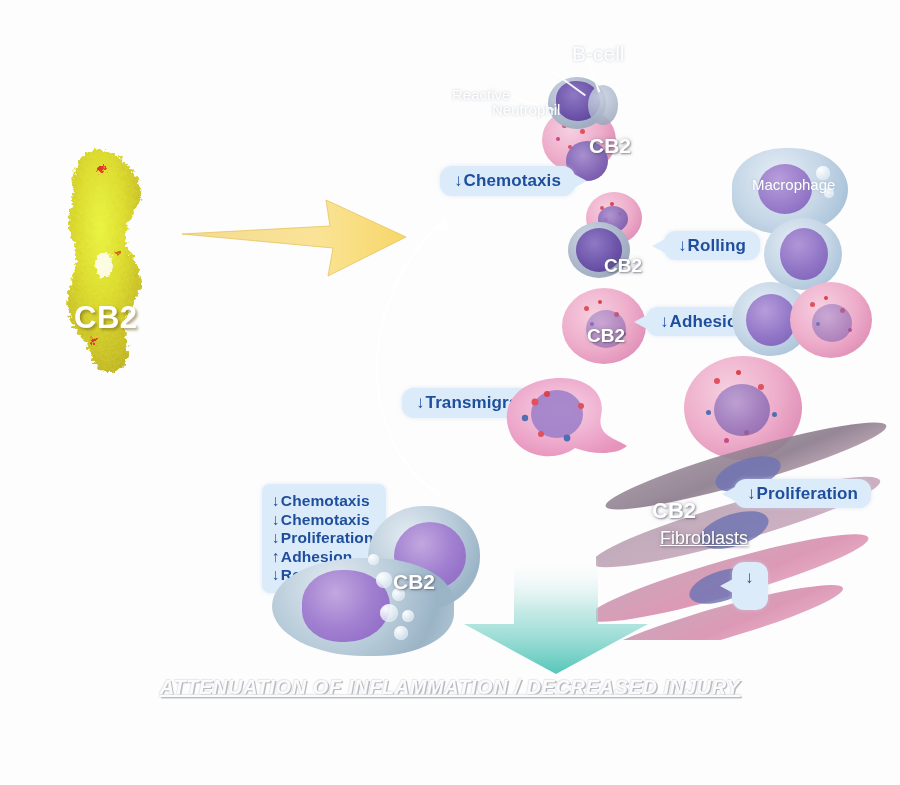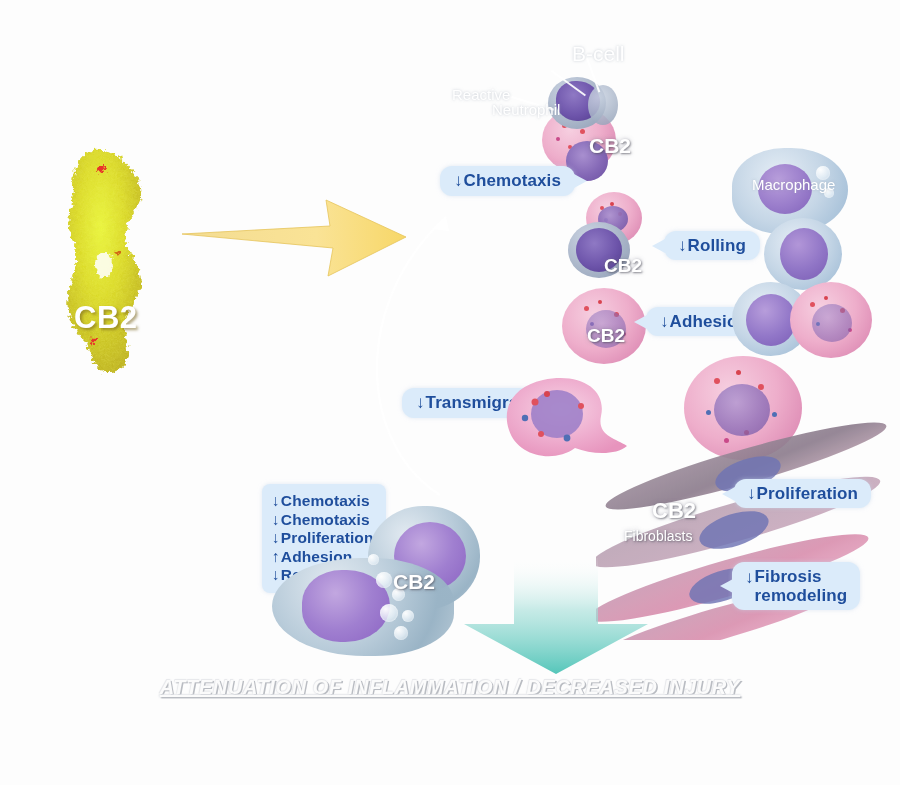--- a/index.html
+++ b/index.html
@@ -312,32 +312,30 @@
         <ellipse cx="122" cy="206" rx="130" ry="16" fill="url(#f2)" transform="rotate(-16 122 206)"></ellipse>
       </g>
       <g opacity="0.82">
         <ellipse cx="152" cy="56" rx="34" ry="15" fill="#6f74b4" transform="rotate(-18 152 56)"></ellipse>
         <ellipse cx="138" cy="112" rx="36" ry="16" fill="#6f74b4" transform="rotate(-18 138 112)"></ellipse>
         <ellipse cx="126" cy="168" rx="34" ry="15" fill="#6f74b4" transform="rotate(-18 126 168)"></ellipse>
       </g>
     </svg>
   </div>
   <div class="cb2tag" style="left:652px;top:498px;font-size:22px;">CB2</div>
-  <div class="cb2tag" style="left:624px;top:528px;font-size:14px;font-weight:400;">Fibroblasts</div>
+  <div class="cb2tag" style="left:660px;top:528px;font-size:18px;font-weight:400;text-decoration:underline;">Fibroblasts</div>
 
   <div class="callout" style="left:734px;top:479px;height:29px;padding:0 13px;font-size:17px;">
     <span class="arr">↓</span>
     <span>Proliferation</span>
     <span class="tail tail-l"></span>
   </div>
 
   <div class="callout" style="left:732px;top:562px;height:48px;padding:0 13px;font-size:17px;align-items:center;">
     <span class="arr" style="align-self:flex-start;margin-top:6px;">↓</span>
-    <span>Fibrosis
-remodeling</span>
     <span class="tail tail-l"></span>
   </div>
 
   <div class="callout" style="left:262px;top:484px;width:104px;height:97px;padding:6px 10px;
               flex-direction:column;justify-content:center;align-items:flex-start;
               font-size:15.5px;line-height:1.19;border-radius:8px;">
     <div style="display:flex;">
       <span class="arr">↓</span>
       <span>Chemotaxis</span>
     </div>

